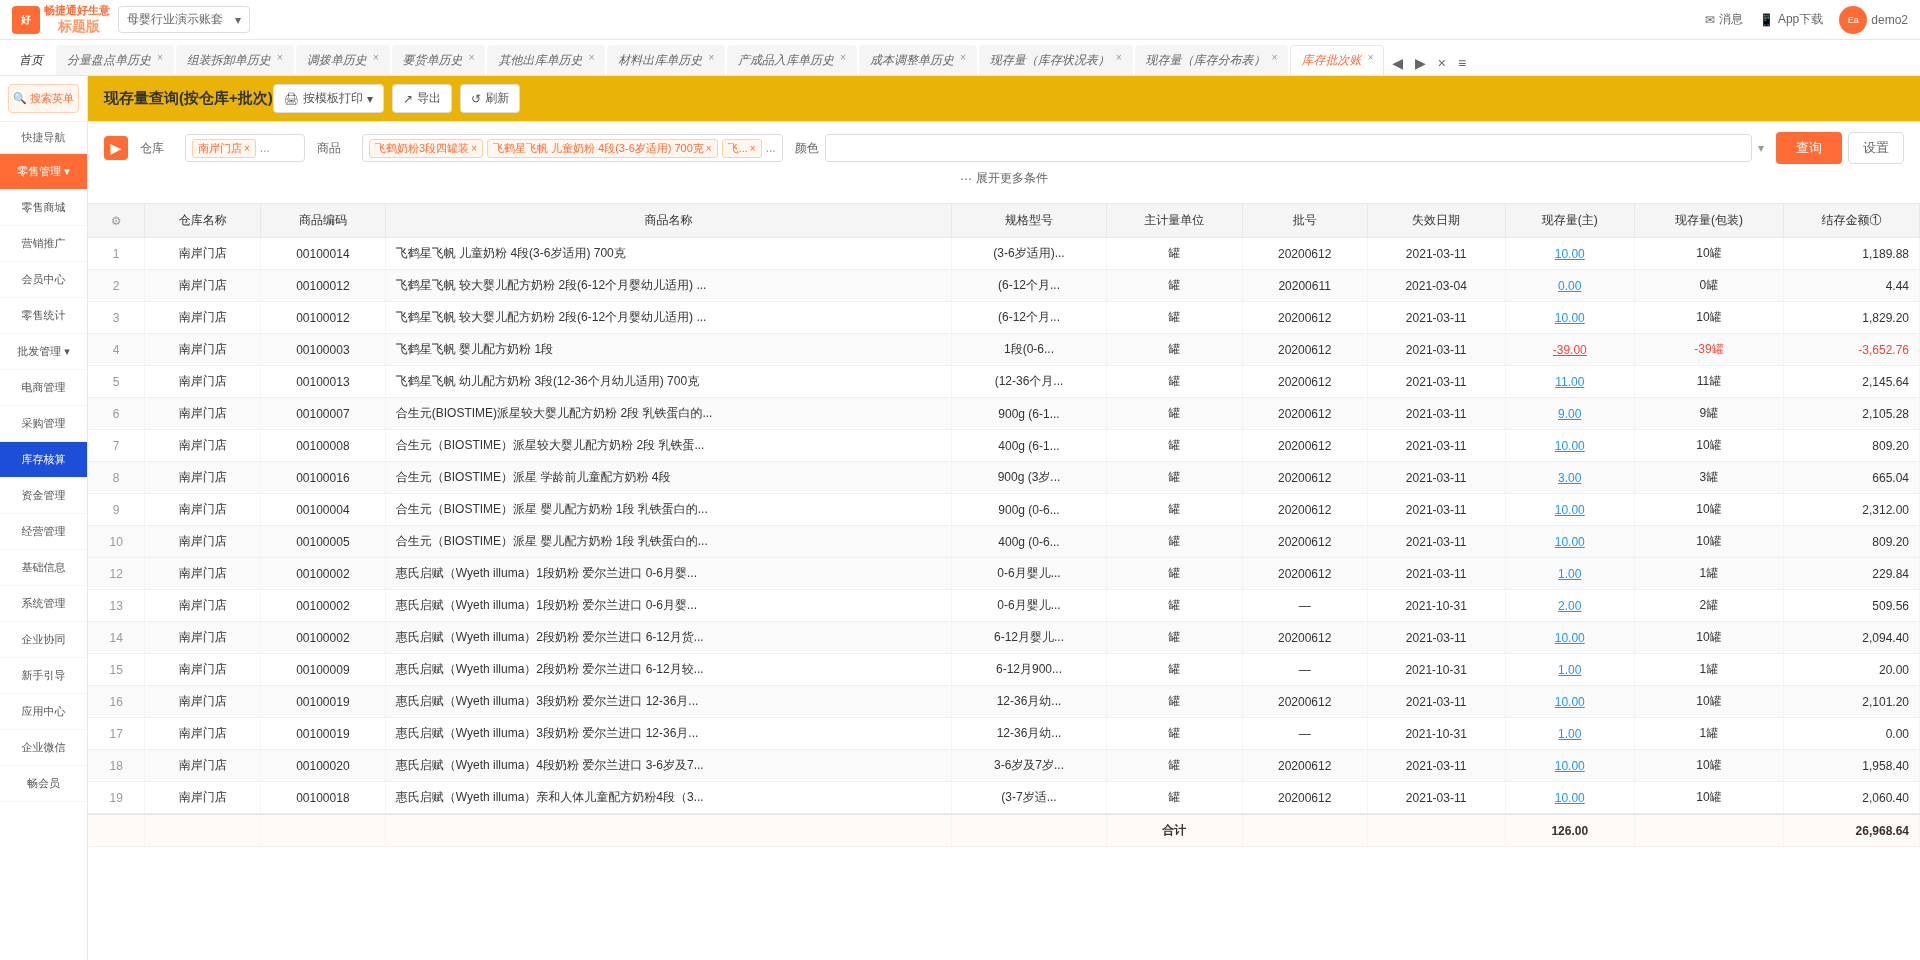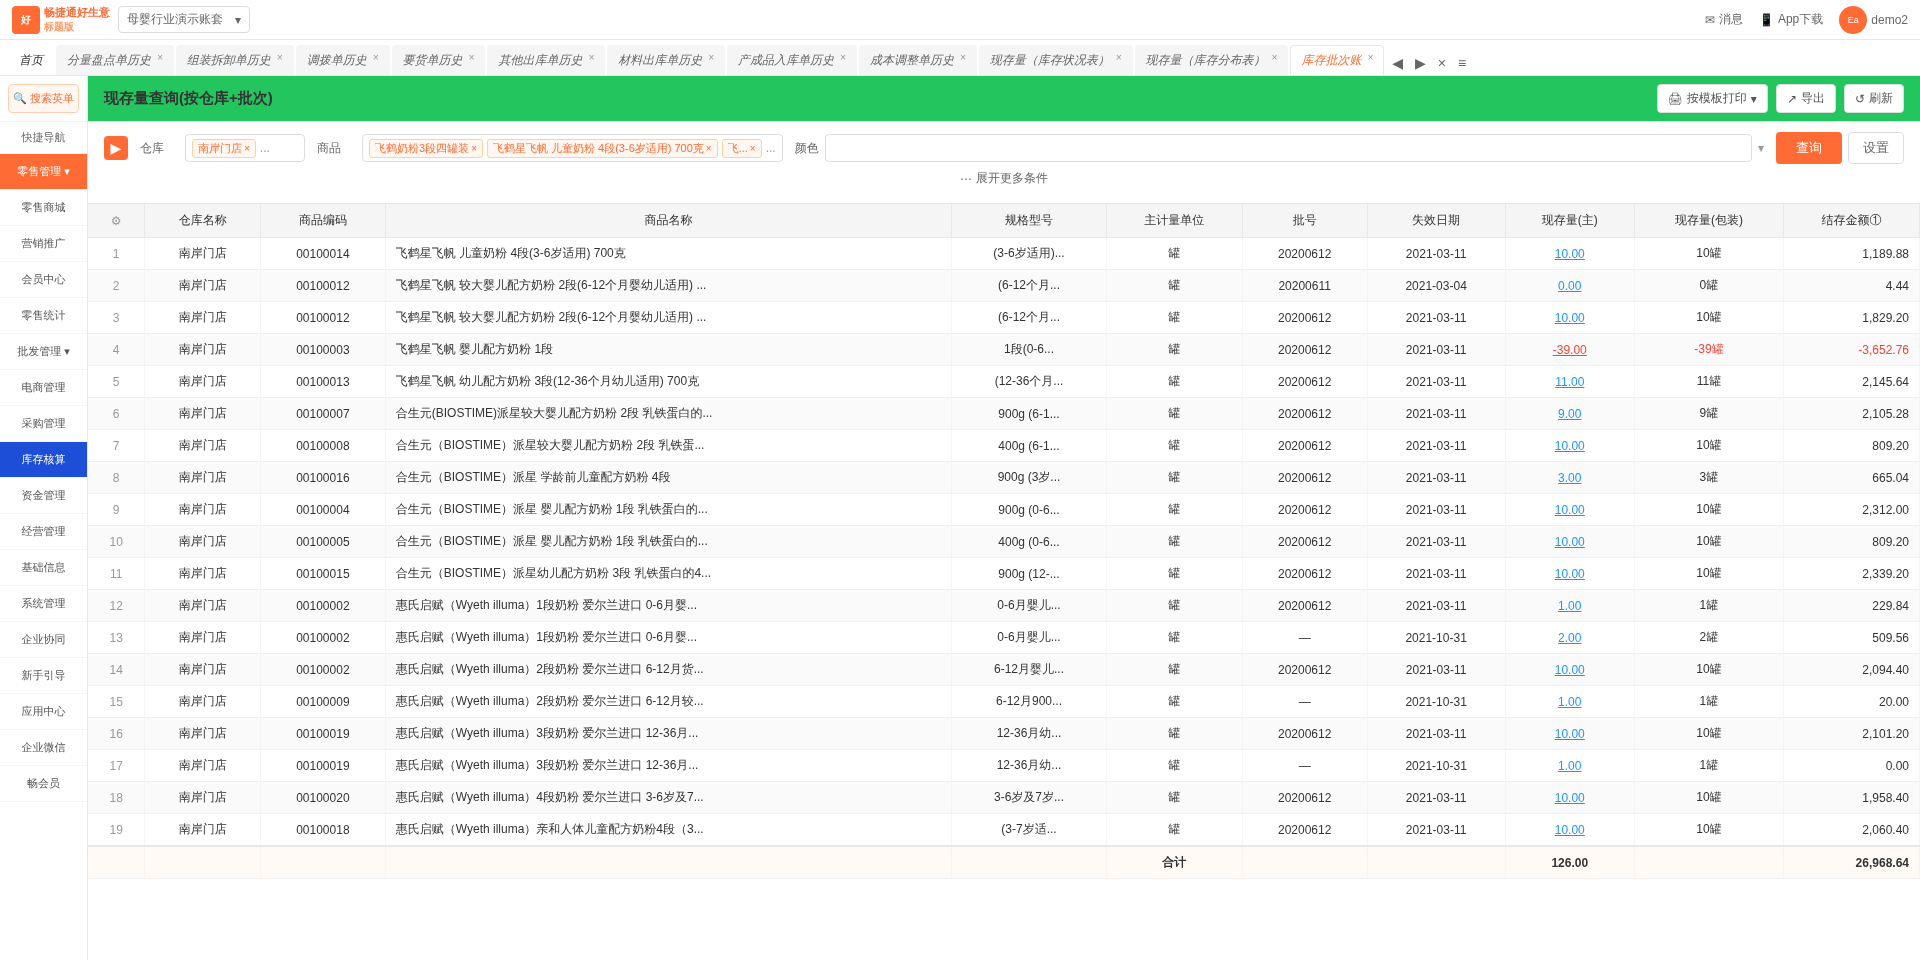--- a/index.html
+++ b/index.html
@@ -178,25 +178,24 @@
     
     .content-area {
       flex: 1;
       display: flex;
       flex-direction: column;
       overflow: hidden;
     }
 
     
     .page-header {
-      background: #22c55e;
+      background: #eab308;
       padding: 8px 16px;
       display: flex;
       align-items: center;
-      justify-content: space-between;
       border-bottom: 1px solid #e8e8e8;
     }
     .page-title {
       font-size: 15px;
       font-weight: bold;
       color: #333;
     }
     .header-actions {
       display: flex;
       align-items: center;
@@ -426,21 +425,21 @@
   </style>
 </head>
 <body>
 
 <div class="top-bar">
   <div class="top-bar-left">
     <div class="logo-area">
       <div class="logo-icon">好</div>
       <div>
         <div style="font-size:11px;font-weight:bold;color:#ff6b35;">畅捷通好生意</div>
-        <div style="font-size:10px;color:#ff9966;">标题版</div>
+        <div style="font-size:14px;color:#ff9966;margin-left:14px;">标题版</div>
       </div>
     </div>
     <div class="store-selector">
       <span>母婴行业演示账套</span>
       <span>▾</span>
     </div>
   </div>
   <div class="top-bar-right">
     <div class="top-action">
       <span>✉</span>
@@ -796,33 +795,20 @@
     <td>00100005</td>
     <td class="td-left">合生元（BIOSTIME）派星 婴儿配方奶粉 1段 乳铁蛋白的...</td>
     <td>400g (0-6...</td>
     <td>罐</td>
     <td>20200612</td>
     <td>2021-03-11</td>
     <td class="td-link">10.00</td>
     <td class="">10罐</td>
     <td class="td-num">809.20</td>
   </tr>
-            <tr>
-    <td class="row-num">11</td>
-    <td>南岸门店</td>
-    <td>00100015</td>
-    <td class="td-left">合生元（BIOSTIME）派星幼儿配方奶粉 3段 乳铁蛋白的4...</td>
-    <td>900g (12-...</td>
-    <td>罐</td>
-    <td>20200612</td>
-    <td>2021-03-11</td>
-    <td class="td-link">10.00</td>
-    <td class="">10罐</td>
-    <td class="td-num">2,339.20</td>
-  </tr>
             <tr class="alt">
     <td class="row-num">12</td>
     <td>南岸门店</td>
     <td>00100002</td>
     <td class="td-left">惠氏启赋（Wyeth illuma）1段奶粉 爱尔兰进口 0-6月婴...</td>
     <td>0-6月婴儿...</td>
     <td>罐</td>
     <td>20200612</td>
     <td>2021-03-11</td>
     <td class="td-link">1.00</td>

